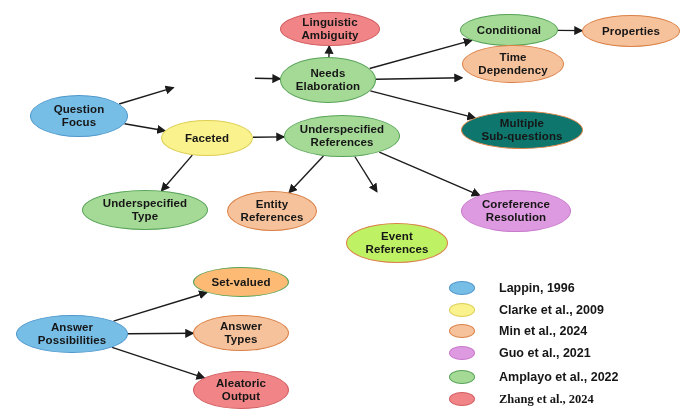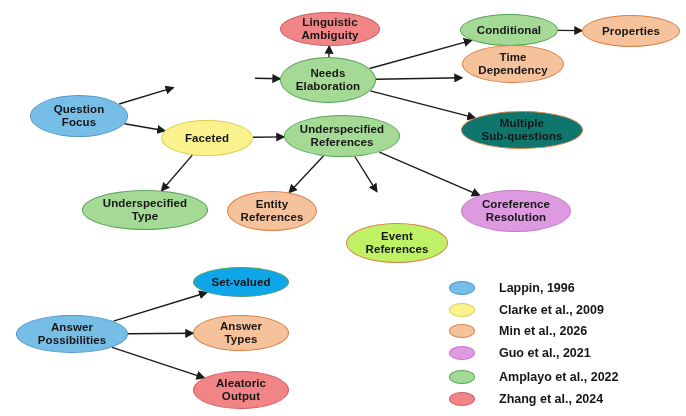--- a/index.html
+++ b/index.html
@@ -54,31 +54,31 @@
       <div class="legend-row" style="left: 449px; top: 277px;">
         <div class="legend-swatch" style="width: 26px; height: 14px; background: rgb(119, 190, 231); border-color: rgb(78, 151, 203); margin-right: 9px;"></div>
         <span class="legend-label">Lappin, 1996</span>
       </div>
       <div class="legend-row" style="left: 449px; top: 299px; justify-content: center;">
         <div class="legend-swatch" style="width: 26px; height: 14px; background: rgb(250, 242, 140); border-color: rgb(220, 206, 85); margin-right: 9px;"></div>
         <span class="legend-label">Clarke et al., 2009</span>
       </div>
       <div class="legend-row" style="left: 449px; top: 320px;">
         <div class="legend-swatch" style="width: 26px; height: 14px; background: rgb(246, 194, 156); border-color: rgb(218, 129, 71); margin-right: 9px;"></div>
-        <span class="legend-label">Min et al., 2026</span>
+        <span class="legend-label">Min et al., 2024</span>
       </div>
       <div class="legend-row" style="left: 449px; top: 342px;">
         <div class="legend-swatch" style="width: 26px; height: 14px; background: rgb(222, 154, 224); border-color: rgb(199, 120, 203); margin-right: 9px;"></div>
         <span class="legend-label">Guo et al., 2021</span>
       </div>
       <div class="legend-row" style="left: 449px; top: 366px;">
         <div class="legend-swatch" style="width: 26px; height: 14px; background: rgb(165, 218, 150); border-color: rgb(87, 163, 87); margin-right: 9px;"></div>
         <span class="legend-label">Amplayo et al., 2022</span>
       </div>
-      <div class="legend-row" style="left: 449px; top: 388px;">
+      <div class="legend-row" style="left: 449px; top: 388px; font-family: Liberation Serif, serif;">
         <div class="legend-swatch" style="width: 26px; height: 14px; background: rgb(240, 132, 134); border-color: rgb(210, 95, 98); margin-right: 9px;"></div>
         <span class="legend-label">Zhang et al., 2024</span>
       </div>
     </div>
 <div class="node" style="left: 30px; top: 95px; width: 98px; height: 42px; background: rgb(119, 190, 231); border-color: rgb(78, 151, 203);"><span>Question
 Focus</span></div>
     <div class="node" style="left: 161px; top: 120px; width: 92px; height: 36px; background: rgb(250, 242, 140); border-color: rgb(220, 206, 85);"><span>Faceted</span></div>
     <div class="node" style="left: 280px; top: 57px; width: 96px; height: 46px; background: rgb(165, 218, 150); border-color: rgb(87, 163, 87);"><span>Needs
 Elaboration</span></div>
     <div class="node" style="left: 280px; top: 12px; width: 100px; height: 34px; background: rgb(240, 132, 134); border-color: rgb(210, 95, 98);"><span>Linguistic
@@ -94,18 +94,18 @@
     <div class="node" style="left: 82px; top: 190px; width: 126px; height: 40px; background: rgb(165, 218, 150); border-color: rgb(87, 163, 87);"><span>Underspecified
 Type</span></div>
     <div class="node" style="left: 227px; top: 191px; width: 90px; height: 40px; background: rgb(246, 194, 156); border-color: rgb(218, 129, 71); justify-content: center;"><span>Entity
 References</span></div>
     <div class="node" style="left: 346px; top: 191px; width: 102px; height: 40px; background: #bef264; border-color: rgb(218, 129, 71); margin-top: 32px;"><span>Event
 References</span></div>
     <div class="node" style="left: 461px; top: 190px; width: 110px; height: 42px; background: rgb(222, 154, 224); border-color: rgb(199, 120, 203);"><span>Coreference
 Resolution</span></div>
     <div class="node" style="left: 16px; top: 315px; width: 112px; height: 38px; background: rgb(119, 190, 231); border-color: rgb(78, 151, 203);"><span>Answer
 Possibilities</span></div>
-    <div class="node" style="left: 193px; top: 267px; width: 96px; height: 30px; background: #0ea5e9; border-color: rgb(87, 163, 87);"><span>Set-valued</span></div>
+    <div class="node" style="left: 193px; top: 267px; width: 96px; height: 30px; background: #fdba74; border-color: rgb(87, 163, 87);"><span>Set-valued</span></div>
     <div class="node" style="left: 193px; top: 315px; width: 96px; height: 36px; background: rgb(246, 194, 156); border-color: rgb(218, 129, 71);"><span>Answer
 Types</span></div>
     <div class="node" style="left: 193px; top: 371px; width: 96px; height: 38px; background: rgb(240, 132, 134); border-color: rgb(210, 95, 98);"><span>Aleatoric
 Output</span></div>
   </div>
 
 </body></html>

